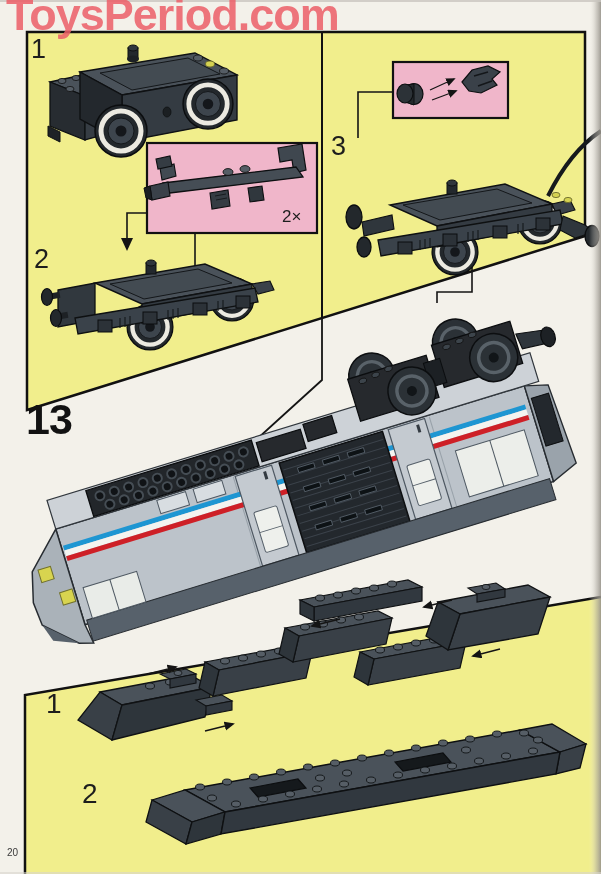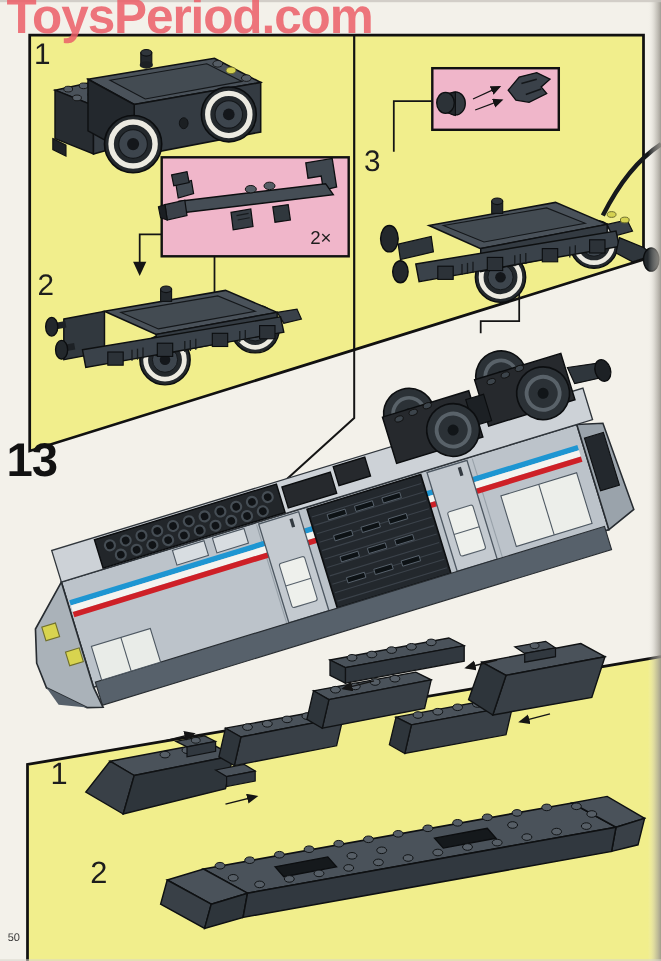--- a/index.html
+++ b/index.html
@@ -449,23 +449,23 @@
 </svg>
 
 <div class="label step-num" style="left:31px;top:36px;">1</div>
 
 <div class="label step-num" style="left:34px;top:246px;">2</div>
 
 <div class="label step-num" style="left:331px;top:133px;">3</div>
 
 <div class="label count" style="left:282px;top:208px;">2×</div>
 
-<div class="label main-step" style="left:6px;top:398px;">13</div>
+<div class="label main-step" style="left:26px;top:398px;">13</div>
 
 <div class="label step-num" style="left:46px;top:690px;font-size:28px;">1</div>
 
 <div class="label step-num" style="left:82px;top:780px;font-size:28px;">2</div>
 
-<div class="label page-num" style="left:7px;top:848px;">50</div>
+<div class="label page-num" style="left:7px;top:848px;">20</div>
 
 <div class="watermark">ToysPeriod.com</div>
 
 </div>
 
 </body></html>

